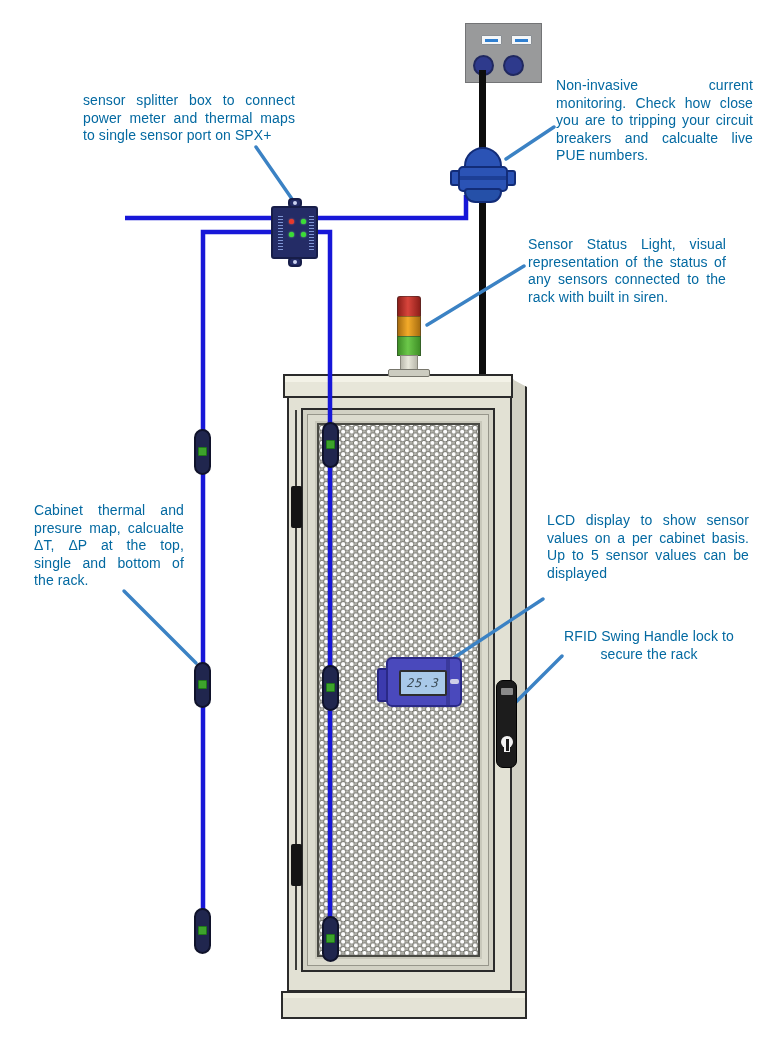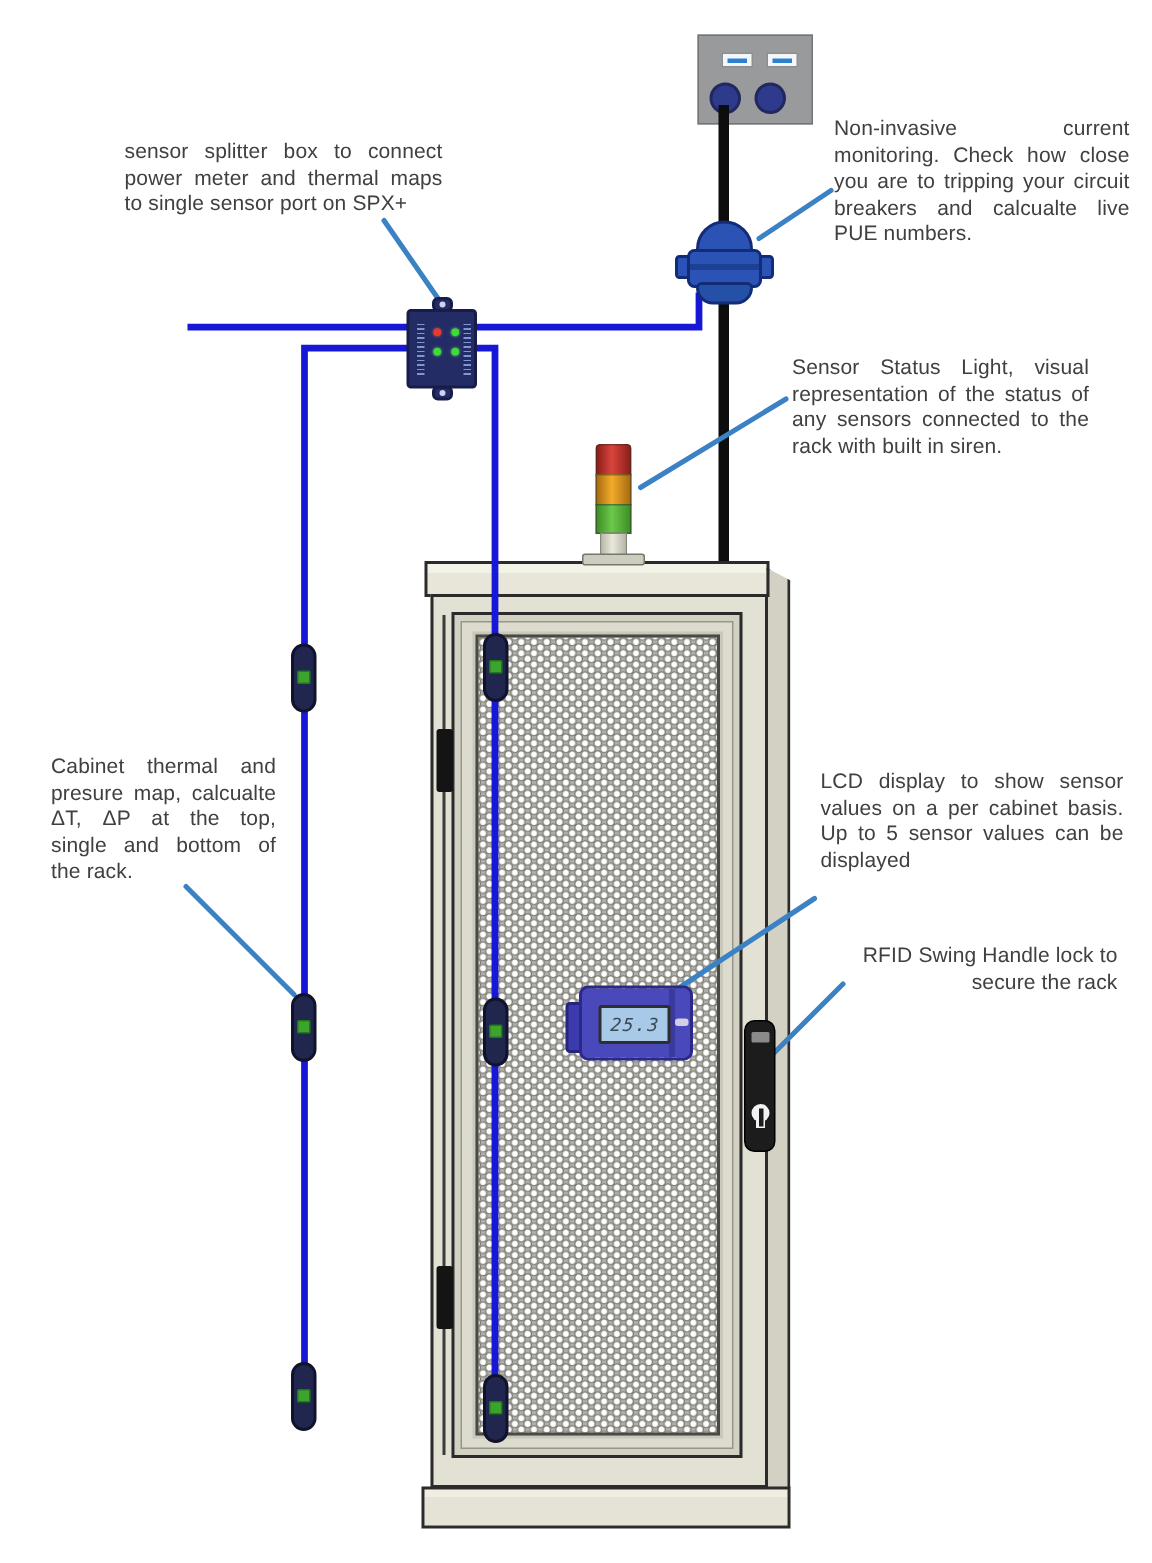--- a/index.html
+++ b/index.html
@@ -12,25 +12,25 @@
     background: #ffffff;
     overflow: hidden;
   }
   .abs { position: absolute; }
 
   
   .note {
     position: absolute;
     font-size: 14px;
     line-height: 17.5px;
-    color: #404040;
+    color: #0369a1;
     text-align: justify;
     letter-spacing: 0.1px;
   }
-  .note.left-align { text-align: right; }
+  .note.left-align { text-align: center; }
 
   
   .outlet {
     left: 465px; top: 23px; width: 77px; height: 60px;
     background: #999a9b;
     border: 1px solid #737476;
   }
   .outlet-slot {
     position: absolute; top: 11px; width: 21px; height: 10px;
     background: #f4f6f8; border: 1px solid #8a8f94; border-radius: 1px;

